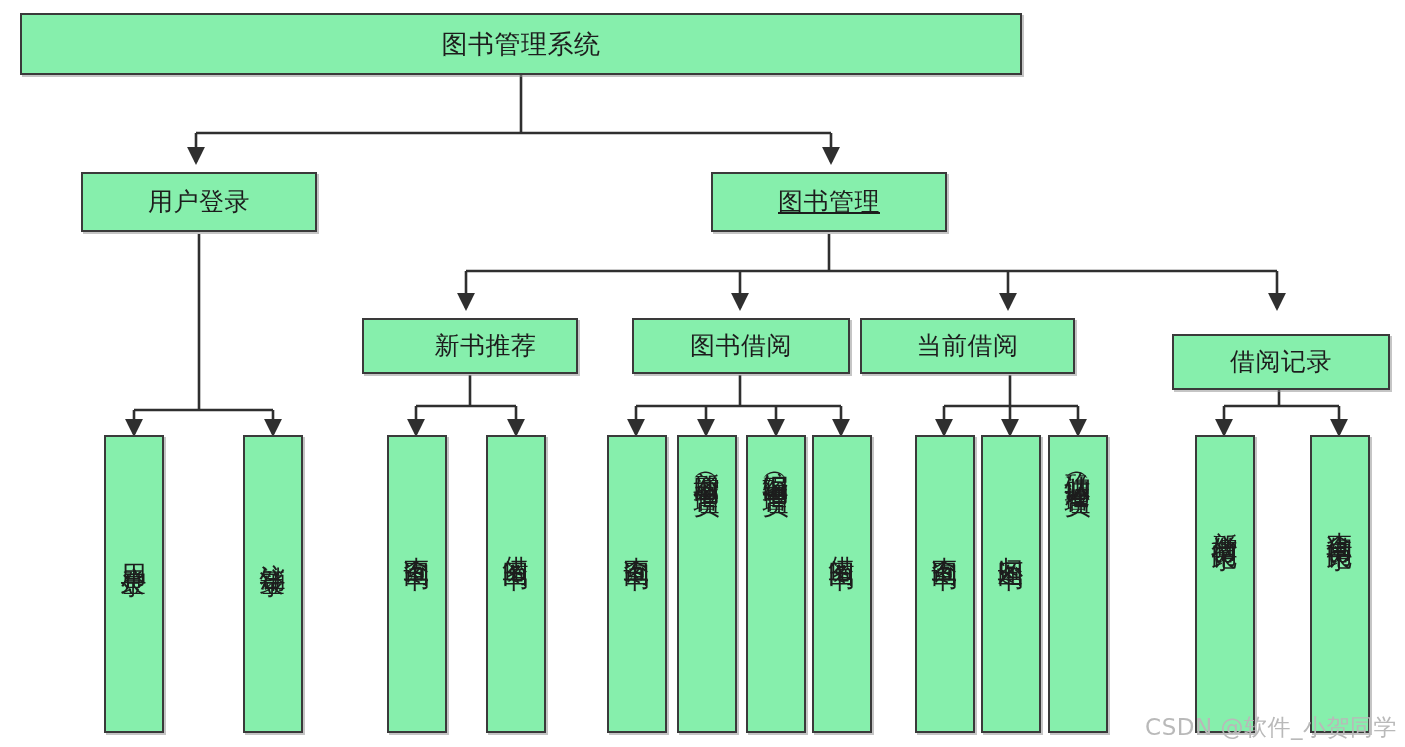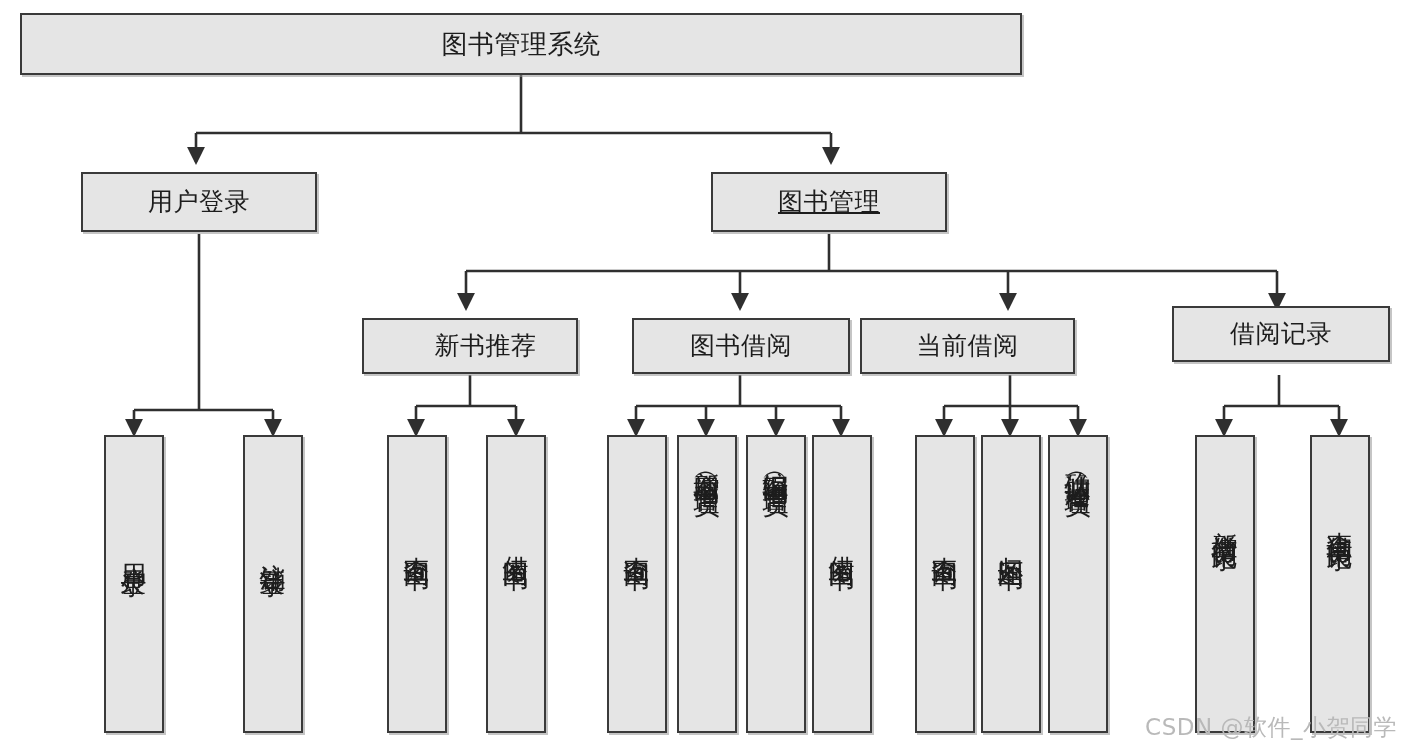--- a/index.html
+++ b/index.html
@@ -22,21 +22,21 @@
     position: absolute;
     left: 0;
     top: 0;
     width: 1405px;
     height: 747px;
     pointer-events: none;
   }
   .node {
     position: absolute;
     box-sizing: border-box;
-    background: #e5e5e5;
+    background: #86efac;
     border: 2.5px solid #3a3a3a;
     box-shadow: 2px 2px 0 rgba(150,150,150,0.55);
     display: flex;
     align-items: center;
     justify-content: center;
     color: #1d1d1d;
     z-index: 3;
   }
   .node-label {
     display: block;
@@ -158,21 +158,21 @@
   </div>
 
   <div class="node horiz" style="left:632px; top:318px; width:218px; height:56px;">
     <span class="node-label">图书借阅</span>
   </div>
 
   <div class="node horiz" style="left:860px; top:318px; width:215px; height:56px;">
     <span class="node-label">当前借阅</span>
   </div>
 
-  <div class="node horiz" style="left:1172px; top:306px; width:218px; height:56px;">
+  <div class="node horiz" style="left:1172px; top:334px; width:218px; height:56px;">
     <span class="node-label">借阅记录</span>
   </div>
 
   <div class="node vert mid" style="left:104px; top:435px; width:60px; height:298px;">
     <span class="node-label">用户登录</span>
   </div>
 
   <div class="node vert mid" style="left:243px; top:435px; width:60px; height:298px;">
     <span class="node-label">注销登录</span>
   </div>

